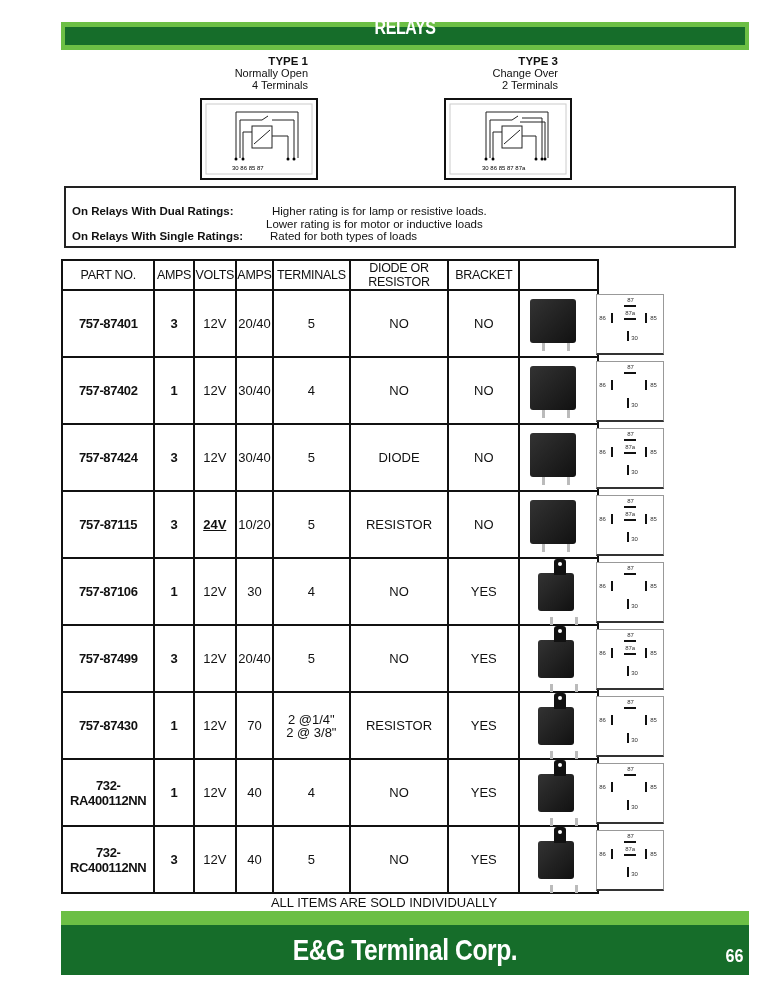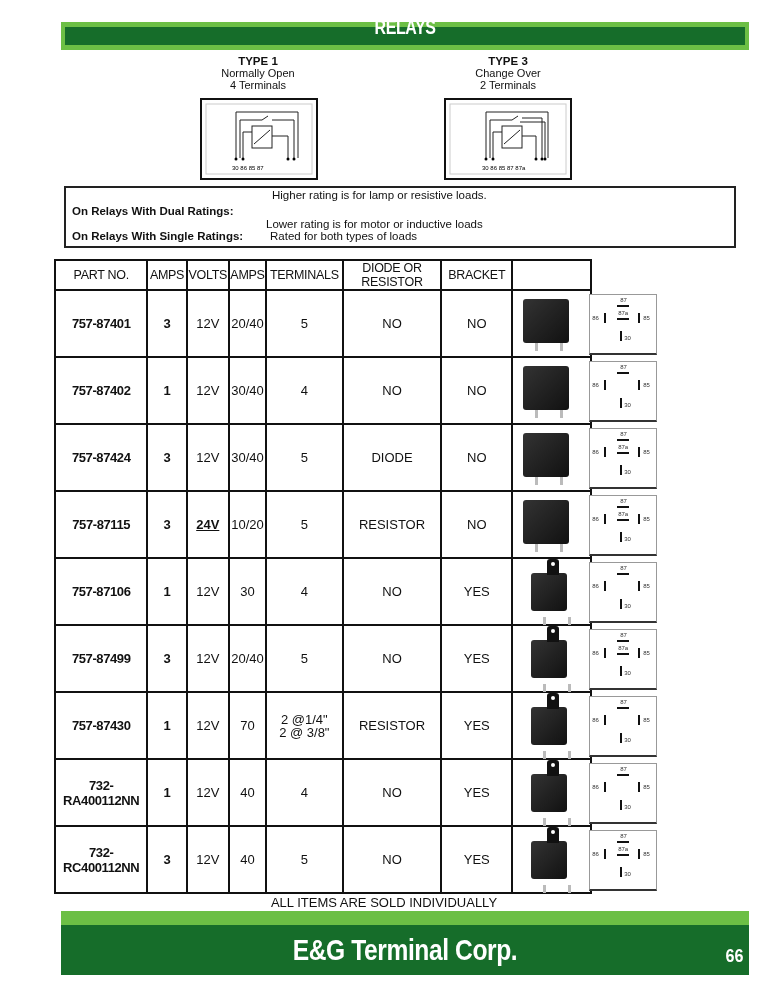--- a/index.html
+++ b/index.html
@@ -1,27 +1,27 @@
 <!DOCTYPE html>
 <html><head>
 <meta charset="utf-8">
 <style>
   html,body{margin:0;padding:0;}
   body{width:768px;height:994px;background:#fff;position:relative;font-family:"Liberation Sans",sans-serif;color:#111;overflow:hidden;}
   .title-band{position:absolute;left:61px;top:22px;width:688px;height:28px;background:#6cbf45;}
   .title-inner{position:absolute;left:4px;top:5px;right:4px;bottom:5px;background:#166d2a;}
   .title-text{position:absolute;left:0;right:0;top:-6px;text-align:center;color:#fff;font-weight:bold;font-size:20px;letter-spacing:-0.5px;transform:scaleX(0.8);font-family:"Liberation Sans",sans-serif;}
-  .type-block{position:absolute;text-align:center;font-size:11px;line-height:12px;}
+  .type-block{position:absolute;text-align:right;font-size:11px;line-height:12px;}
   .type-block b{font-size:11.5px;}
   .diagram{position:absolute;border:2px solid #111;background:#fff;}
   .diagram svg{position:absolute;left:0;top:0;}
   .info-box{position:absolute;left:64px;top:186px;width:668px;height:58px;border:2px solid #222;}
   .info-title{text-align:center;font-weight:bold;font-size:15px;line-height:16px;margin-top:2px;}
   .info-row{position:absolute;font-size:11.5px;line-height:13px;}
-  table.parts{position:absolute;left:54px;top:259px;width:538px;border-collapse:collapse;}
+  table.parts{position:absolute;left:61px;top:259px;width:538px;border-collapse:collapse;}
   table.parts th,table.parts td{border:2px solid #111;text-align:center;font-size:13px;padding:0;}
   table.parts th{font-weight:normal;height:19px;font-size:12.5px;letter-spacing:-0.3px;}
   table.parts td{height:65px;}
   td.part{font-weight:bold;letter-spacing:-0.4px;}
   td.type{font-weight:bold;}
   td.volts.hl{font-weight:bold;text-decoration:underline;}
   .img-cell{position:relative;}
   .relay{position:absolute;left:10px;top:8px;width:46px;height:44px;background:linear-gradient(135deg,#333,#111);border-radius:3px;}
   .relay .pins{position:absolute;left:12px;top:44px;width:22px;height:8px;border-left:3px solid #bbb;border-right:3px solid #bbb;}
   .relay .tab{position:absolute;left:16px;top:-14px;width:12px;height:16px;background:#111;border-radius:3px 3px 0 0;}
@@ -88,21 +88,21 @@
       <circle cx="47" cy="59" r="1.5"></circle>
       <circle cx="90" cy="59" r="1.5"></circle>
       <circle cx="96" cy="59" r="1.5"></circle>
       <circle cx="99" cy="59" r="1.5"></circle>
     <text x="36" y="70" font-size="6" font-family="Liberation Sans, sans-serif">30  86    85 87 87a</text>
   </svg>
 </div>
 
 <div class="info-box">
   <div class="info-row" style="left:6px;top:17px;font-weight:bold;">On Relays With Dual Ratings:</div>
-  <div class="info-row" style="left:206px;top:1px;">Higher rating is for lamp or resistive loads.</div>
+  <div class="info-row" style="left:206px;top:17px;">Higher rating is for lamp or resistive loads.</div>
   <div class="info-row" style="left:200px;top:30px;">Lower rating is for motor or inductive loads</div>
   <div class="info-row" style="left:6px;top:42px;font-weight:bold;">On Relays With Single Ratings:</div>
   <div class="info-row" style="left:204px;top:42px;">Rated for both types of loads</div>
 </div>
 
 <table class="parts">
   <colgroup>
     <col style="width:106px">
       <col style="width:42px">
       <col style="width:44px">

